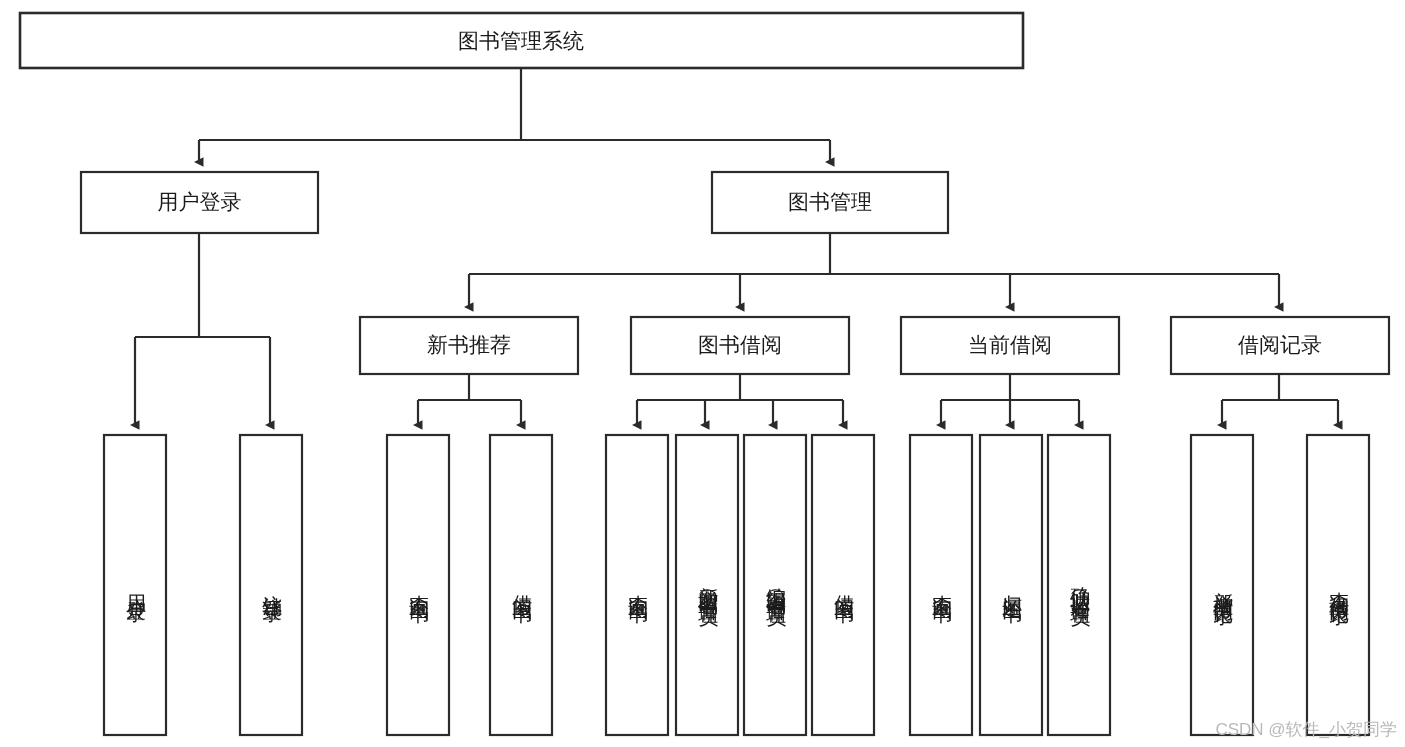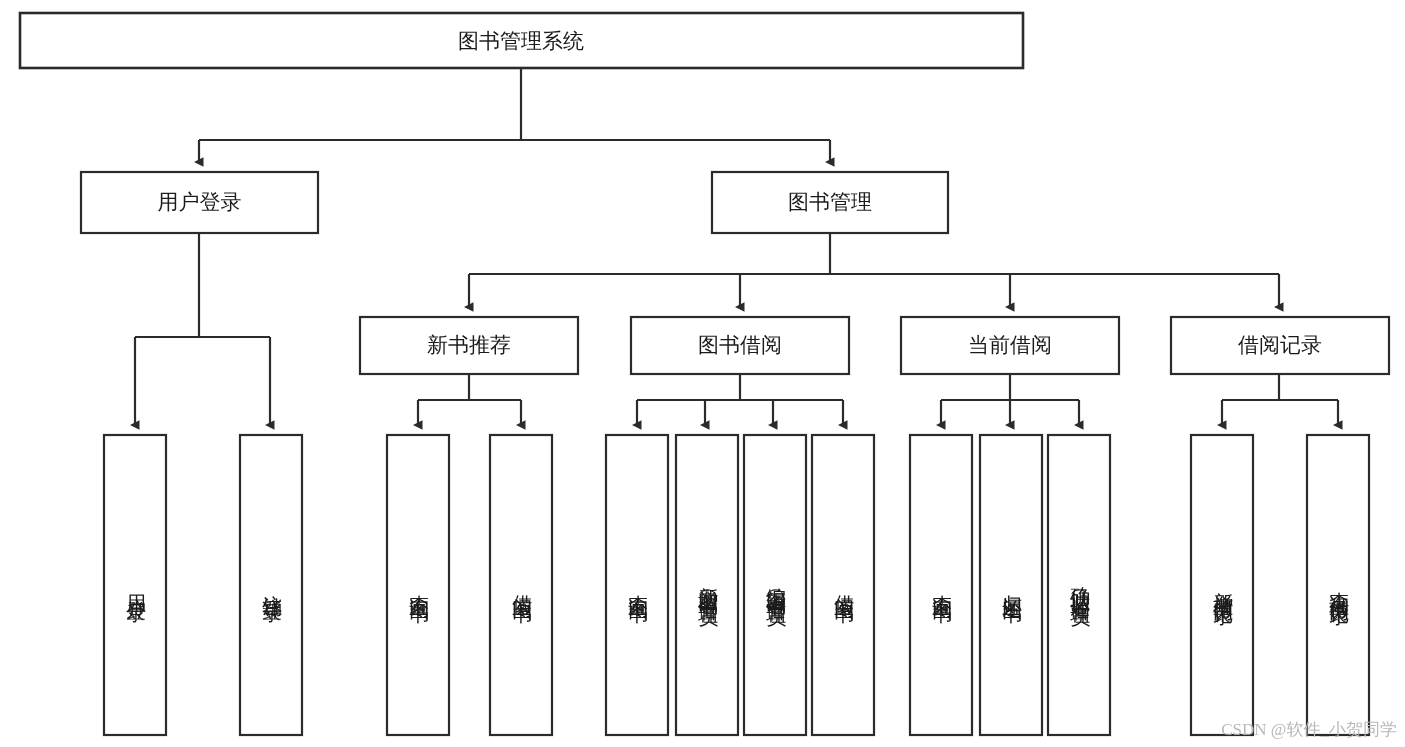--- a/index.html
+++ b/index.html
@@ -50,21 +50,21 @@
   .node-label.vertical {
     font-size: 20px;
     writing-mode: vertical-rl;
     text-orientation: upright;
     letter-spacing: 3px;
   }
   .watermark {
     position: absolute;
     right: 8px;
     bottom: 6px;
-    font-family: Liberation Serif, serif;
+    font-family: Liberation Sans, sans-serif;
     font-size: 17px;
     color: #b9b9b9;
     white-space: nowrap;
     user-select: none;
   }
 </style>
 </head>
 <body>
 
 <div id="diagram-root">

